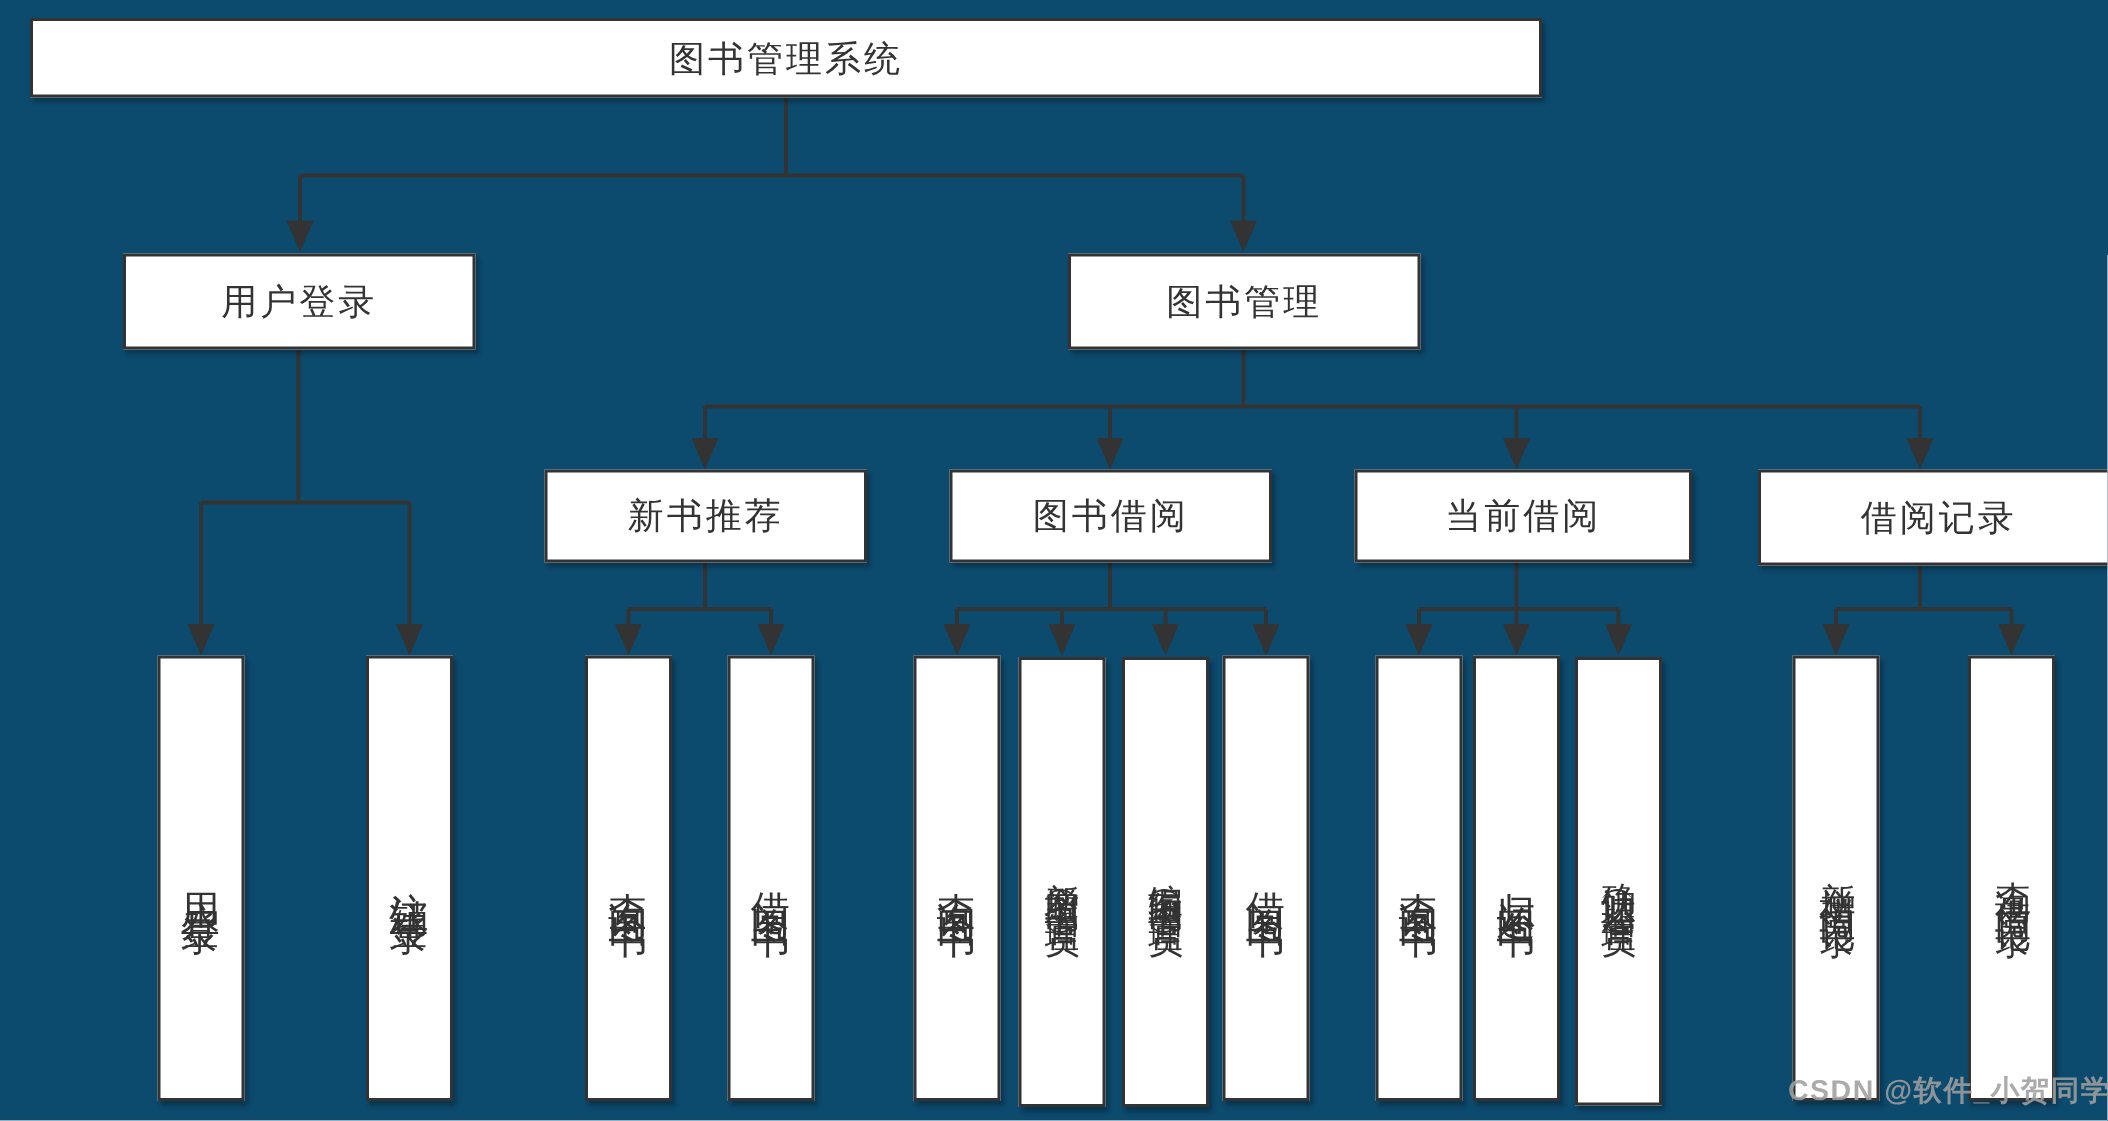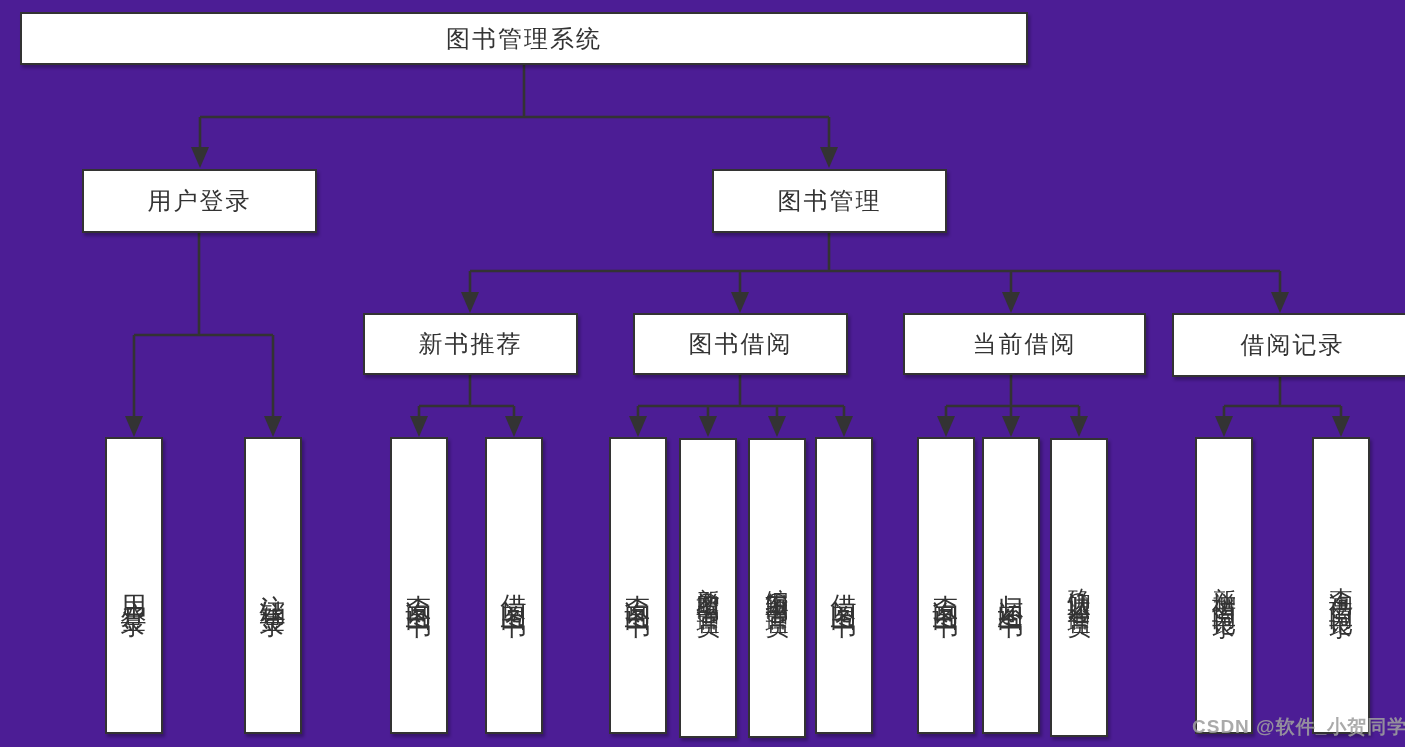--- a/index.html
+++ b/index.html
@@ -1,19 +1,19 @@
 <!DOCTYPE html>
 <html><head>
 <meta charset="utf-8">
 <style>
   html,body{margin:0;padding:0;background:#ffffff;}
   .canvas{
     position:relative;
     width:1405px;height:747px;
-    background:#4c1d95;
+    background:#0c4a6e;
     font-family:"Liberation Sans","DejaVu Sans",sans-serif;
     color:#333333;
     overflow:hidden;
   }
   svg.wires{position:absolute;left:0;top:0;width:1405px;height:747px;}
   svg.wires path{stroke:#333333;stroke-width:2.6;fill:none;}
   svg.wires polygon{fill:#333333;stroke:none;}
   .node{
     position:absolute;
     box-sizing:border-box;
@@ -99,21 +99,21 @@
   <div class="node h" style="left:712px;top:169px;width:235px;height:64px">
     <span>图书管理</span>
   </div>
 
   <div class="node h" style="left:363px;top:313px;width:215px;height:62px">
     <span>新书推荐</span>
   </div>
   <div class="node h" style="left:633px;top:313px;width:215px;height:62px">
     <span>图书借阅</span>
   </div>
-  <div class="node h" style="left:903px;top:313px;width:243px;height:62px">
+  <div class="node h" style="left:903px;top:313px;width:225px;height:62px">
     <span>当前借阅</span>
   </div>
   <div class="node h" style="left:1172px;top:313px;width:241px;height:64px">
     <span>借阅记录</span>
   </div>
 
   <div class="node v" style="left:105px;top:437px;width:58px;height:297px">
     <span>用户登录</span>
   </div>
   <div class="node v" style="left:244px;top:437px;width:58px;height:297px">

